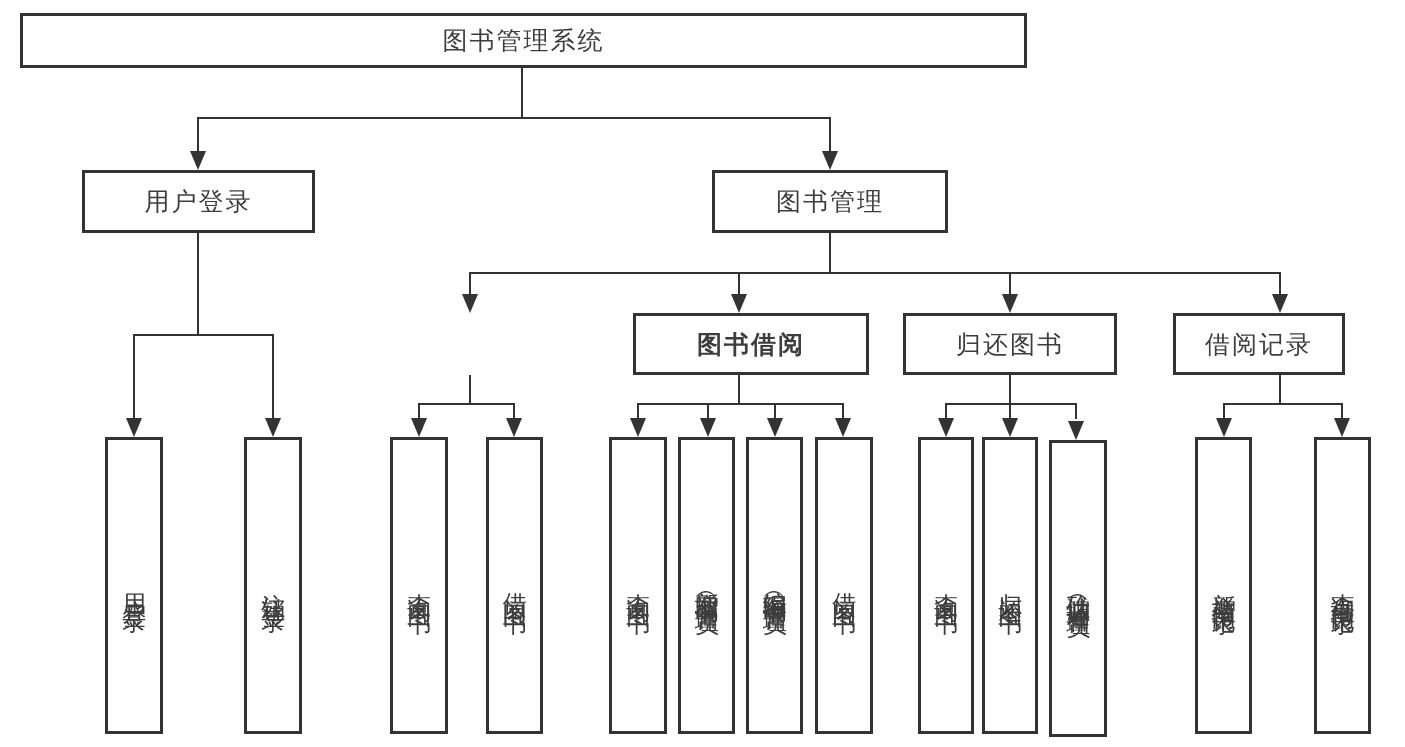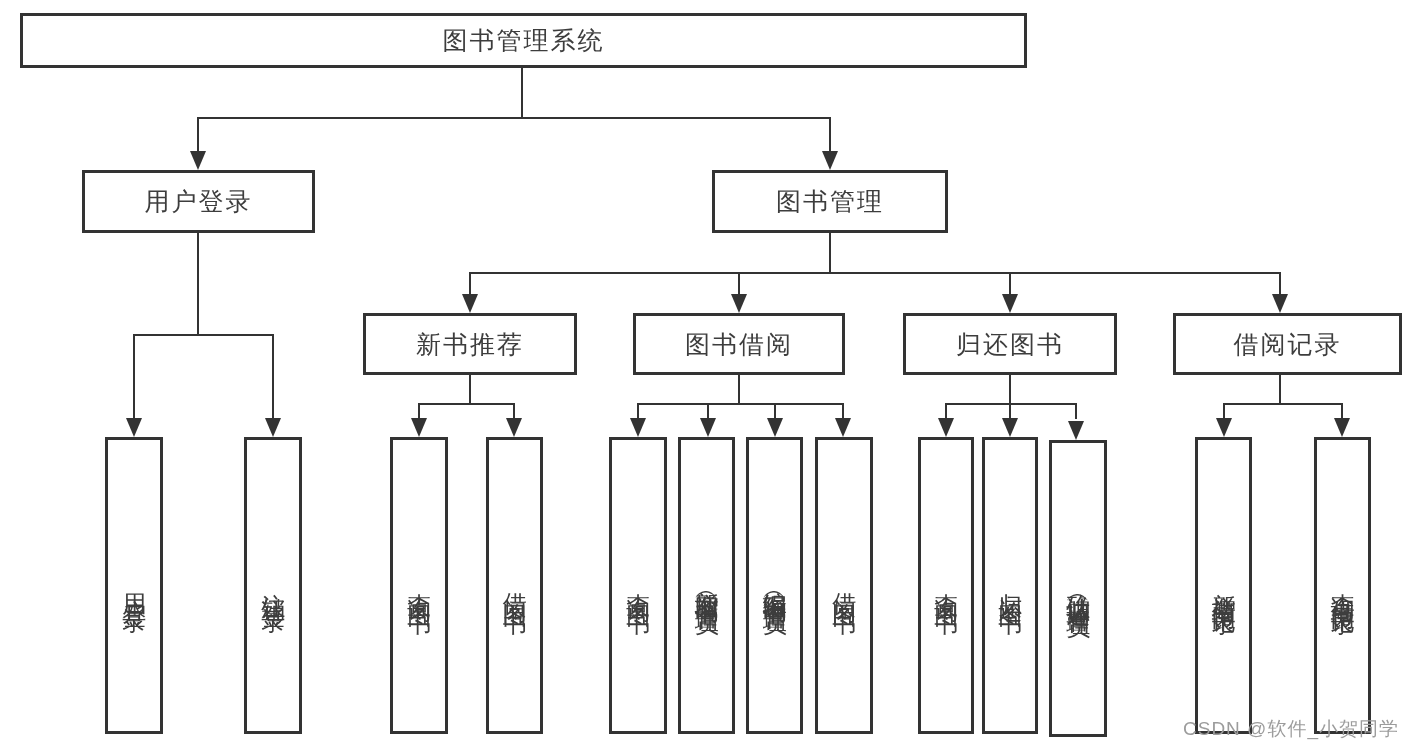--- a/index.html
+++ b/index.html
@@ -68,30 +68,27 @@
   <div class="line" style="left:469px;top:272px;width:812px;height:2px;"></div>
   <div class="line" style="left:469px;top:272px;width:2px;height:24px;"></div>
   <div class="line" style="left:738px;top:272px;width:2px;height:24px;"></div>
   <div class="line" style="left:1009px;top:272px;width:2px;height:24px;"></div>
   <div class="line" style="left:1279px;top:272px;width:2px;height:24px;"></div>
   <div class="arrow" style="left:462px;top:294px;"></div>
   <div class="arrow" style="left:731px;top:294px;"></div>
   <div class="arrow" style="left:1002px;top:294px;"></div>
   <div class="arrow" style="left:1272px;top:294px;"></div>
 
-  <div class="box" style="left:363px;top:313px;width:214px;height:62px;">
-    <span class="hlabel">新书推荐</span>
-  </div>
-  <div class="box" style="left:633px;top:313px;width:212px;height:62px;">
+  <div class="box" style="left:633px;top:313px;width:236px;height:62px;font-weight:bold;">
     <span class="hlabel">图书借阅</span>
   </div>
   <div class="box" style="left:903px;top:313px;width:214px;height:62px;">
     <span class="hlabel">归还图书</span>
   </div>
-  <div class="box" style="left:1173px;top:313px;width:229px;height:62px;">
+  <div class="box" style="left:1173px;top:313px;width:172px;height:62px;">
     <span class="hlabel">借阅记录</span>
   </div>
 
   <div class="line" style="left:469px;top:375px;width:2px;height:30px;"></div>
   <div class="line" style="left:418px;top:403px;width:96px;height:2px;"></div>
   <div class="line" style="left:418px;top:403px;width:2px;height:16px;"></div>
   <div class="line" style="left:513px;top:403px;width:2px;height:16px;"></div>
   <div class="arrow" style="left:411px;top:418px;"></div>
   <div class="arrow" style="left:506px;top:418px;"></div>
 
@@ -152,15 +149,14 @@
     <span class="vtext" style="letter-spacing:3px;">确认归还（管理员）</span>
   </div>
 
   <div class="box" style="left:1195px;top:437px;width:57px;height:297px;">
     <span class="vtext" style="letter-spacing:4px;">新增借阅记录</span>
   </div>
   <div class="box" style="left:1314px;top:437px;width:57px;height:297px;">
     <span class="vtext" style="letter-spacing:4px;">查询借阅记录</span>
   </div>
 
-  <div class="watermark">CSDN @软件_小贺同学</div>
 
 </div>
 
 </body></html>

